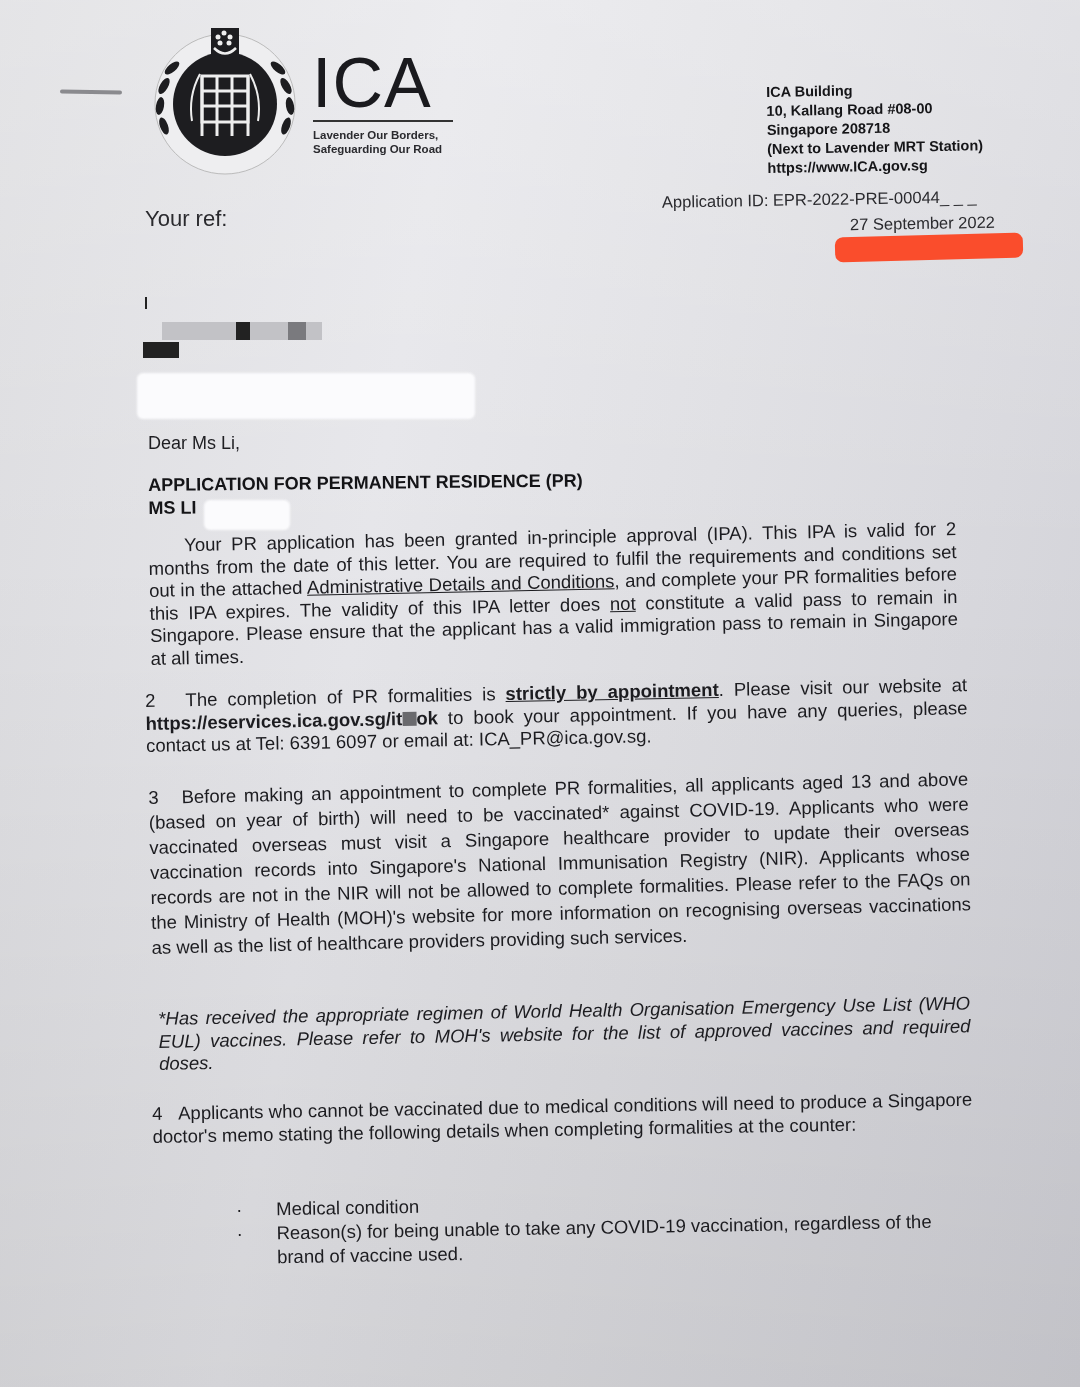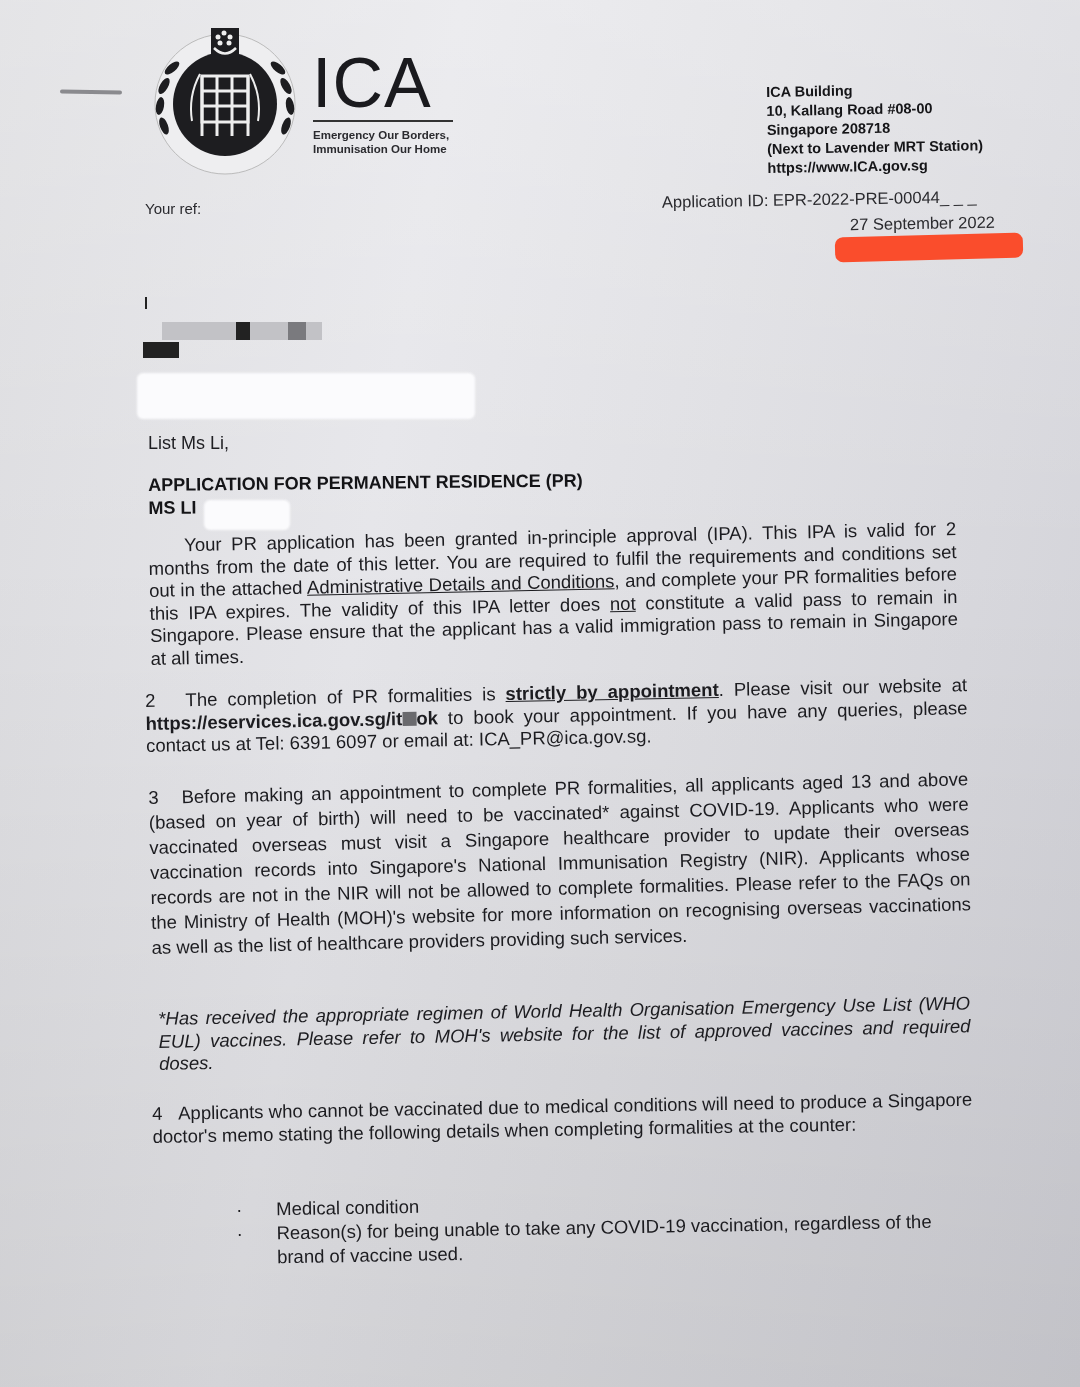--- a/index.html
+++ b/index.html
@@ -16,21 +16,21 @@
   .staple { position:absolute; left:60px; top:90px; width:62px; height:4px; background:#8a8a8e; border-radius:2px; transform:rotate(1deg); }
 
   
   .logo { position:absolute; left:150px; top:26px; width:150px; height:150px; }
   .ica-word { position:absolute; left:312px; top:48px; font-size:70px; font-weight:normal; letter-spacing:1px; color:#1a1a1e; line-height:1; }
   .ica-rule { position:absolute; left:313px; top:120px; width:140px; height:2px; background:#333; }
   .tagline { position:absolute; left:313px; top:128px; font-size:11.5px; font-weight:bold; color:#2a2a2e; line-height:14px; }
 
   .address { position:absolute; left:766px; top:83px; font-size:14.5px; font-weight:bold; line-height:19px; color:#151518; transform:rotate(-1deg); transform-origin:left top; }
 
-  .refs { position:absolute; left:145px; top:195px; font-size:15px; line-height:28px; color:#2a2a2e; }
+  .refs { position:absolute; left:145px; top:205px; font-size:22px; line-height:28px; color:#2a2a2e; }
   .refs .label { display:inline-block; width:95px; }
   .appid { position:absolute; left:662px; top:190px; font-size:16.5px; color:#2a2a2e; transform:rotate(-1deg); }
   .date { position:absolute; left:850px; top:214px; font-size:16.5px; color:#2a2a2e; transform:rotate(-1deg); }
   .red-mark { position:absolute; left:835px; top:235px; width:188px; height:25px; background:#fa4d2c; border-radius:8px; transform:rotate(-1.5deg); }
 
   .redact-pixel { position:absolute; background:#c2c2c6; }
   .redact-dark { position:absolute; background:#222; }
   .redact-white { position:absolute; background:#fbfbfd; border-radius:6px; filter:blur(1px); }
 
   .dear { position:absolute; left:148px; top:433px; font-size:18px; color:#1e1e22; }
@@ -87,22 +87,22 @@
     <ellipse cx="136" cy="60" rx="4" ry="9" transform="rotate(-30 136 60)"></ellipse>
     <ellipse cx="140" cy="80" rx="4" ry="9" transform="rotate(-10 140 80)"></ellipse>
     <ellipse cx="136" cy="100" rx="4" ry="9" transform="rotate(20 136 100)"></ellipse>
     <ellipse cx="128" cy="42" rx="4" ry="9" transform="rotate(-50 128 42)"></ellipse>
   </g>
 </svg>
 
 <div class="ica-word">ICA</div>
 <div class="ica-rule"></div>
 <div class="tagline">
-  <div>Emergency Our Borders,</div>
-  <div>Immunisation Our Home</div>
+  <div>Lavender Our Borders,</div>
+  <div>Safeguarding Our Road</div>
 </div>
 
 <div class="address">
   <div>ICA Building</div>
   <div>10, Kallang Road #08-00</div>
   <div>Singapore 208718</div>
   <div>(Next to Lavender MRT Station)</div>
   <div>https://www.ICA.gov.sg</div>
 </div>
 
@@ -117,21 +117,21 @@
 <div class="date">27 September 2022</div>
 <div class="red-mark"></div>
 
 <div class="redact-dark" style="left:145px;top:297px;width:2px;height:12px;"></div>
 <div class="redact-pixel" style="left:162px;top:322px;width:160px;height:18px;"></div>
 <div class="redact-dark" style="left:236px;top:322px;width:14px;height:18px;"></div>
 <div class="redact-pixel" style="left:288px;top:322px;width:18px;height:18px;background:#7a7a7e;"></div>
 <div class="redact-dark" style="left:143px;top:342px;width:36px;height:16px;"></div>
 <div class="redact-white" style="left:137px;top:373px;width:338px;height:46px;"></div>
 
-<div class="dear">List Ms Li,</div>
+<div class="dear">Dear Ms Li,</div>
 <div class="subject">
   <div>APPLICATION FOR PERMANENT RESIDENCE (PR)</div>
   <div>MS LI</div>
 </div>
 <div class="redact-white" style="left:204px;top:500px;width:86px;height:30px;"></div>
 
 <div class="para p1"><span>Your PR application has been granted in-principle approval (IPA). This IPA is valid for 2 months from the date of this letter. You are required to fulfil the requirements and conditions set out in the attached </span><span class="u">Administrative Details and Conditions</span><span>, and complete your PR formalities before this IPA expires. The validity of this IPA letter does </span><span class="u">not</span><span> constitute a valid pass to remain in Singapore. Please ensure that the applicant has a valid immigration pass to remain in Singapore at all times.</span></div>
 
 <div class="para p2"><span>2</span>&nbsp;&nbsp;&nbsp;<span>The completion of PR formalities is </span><span class="u b">strictly by appointment</span><span>. Please visit our website at </span><span class="b">https://eservices.ica.gov.sg/it</span><span class="blur-box"></span><span class="b">ok</span><span> to book your appointment. If you have any queries, please contact us at Tel: 6391 6097 or email at: ICA_PR@ica.gov.sg.</span></div>
 

